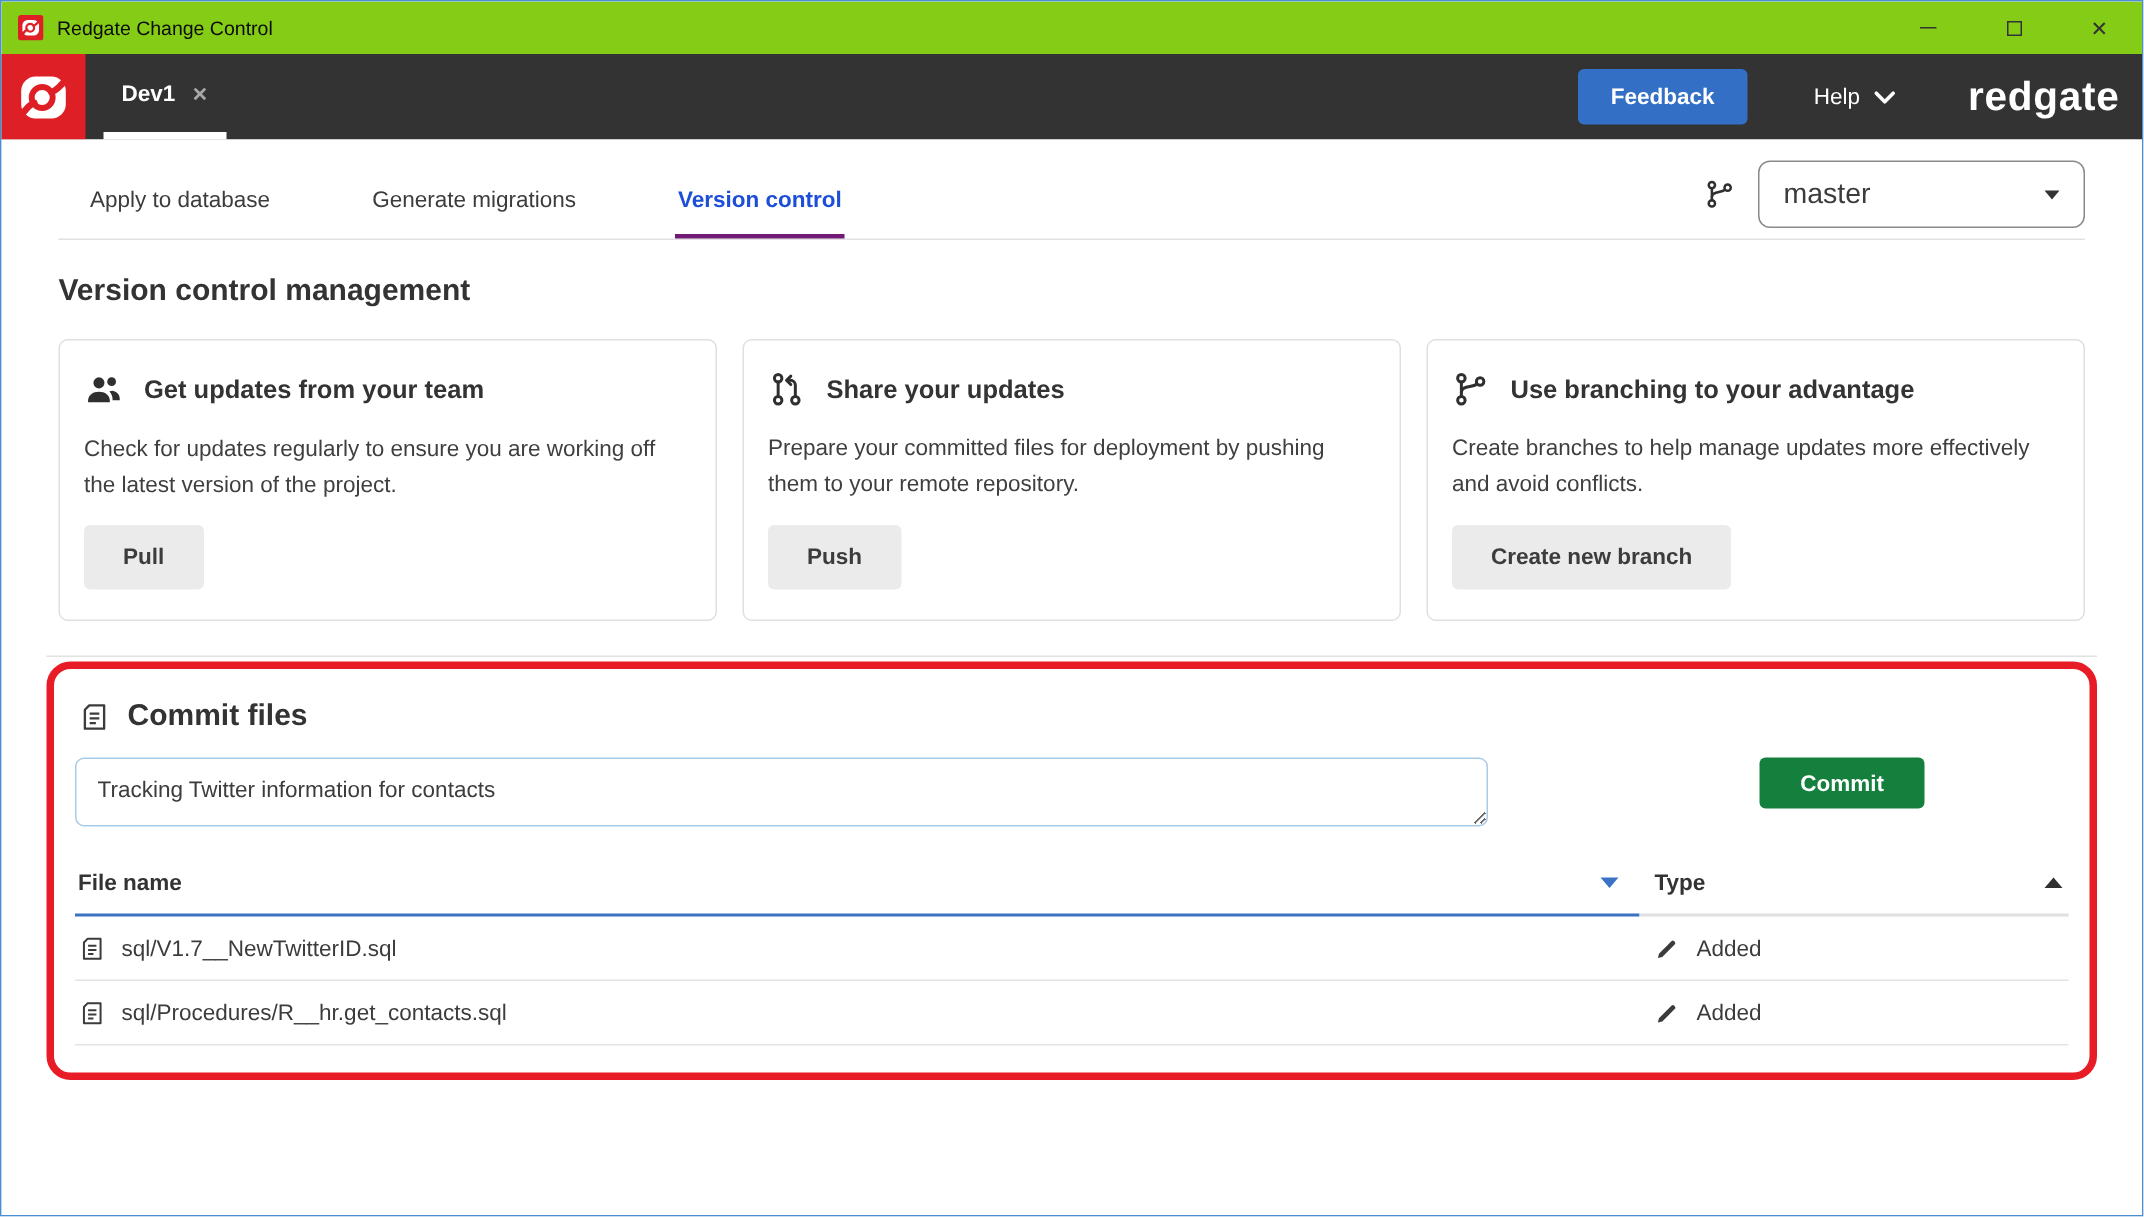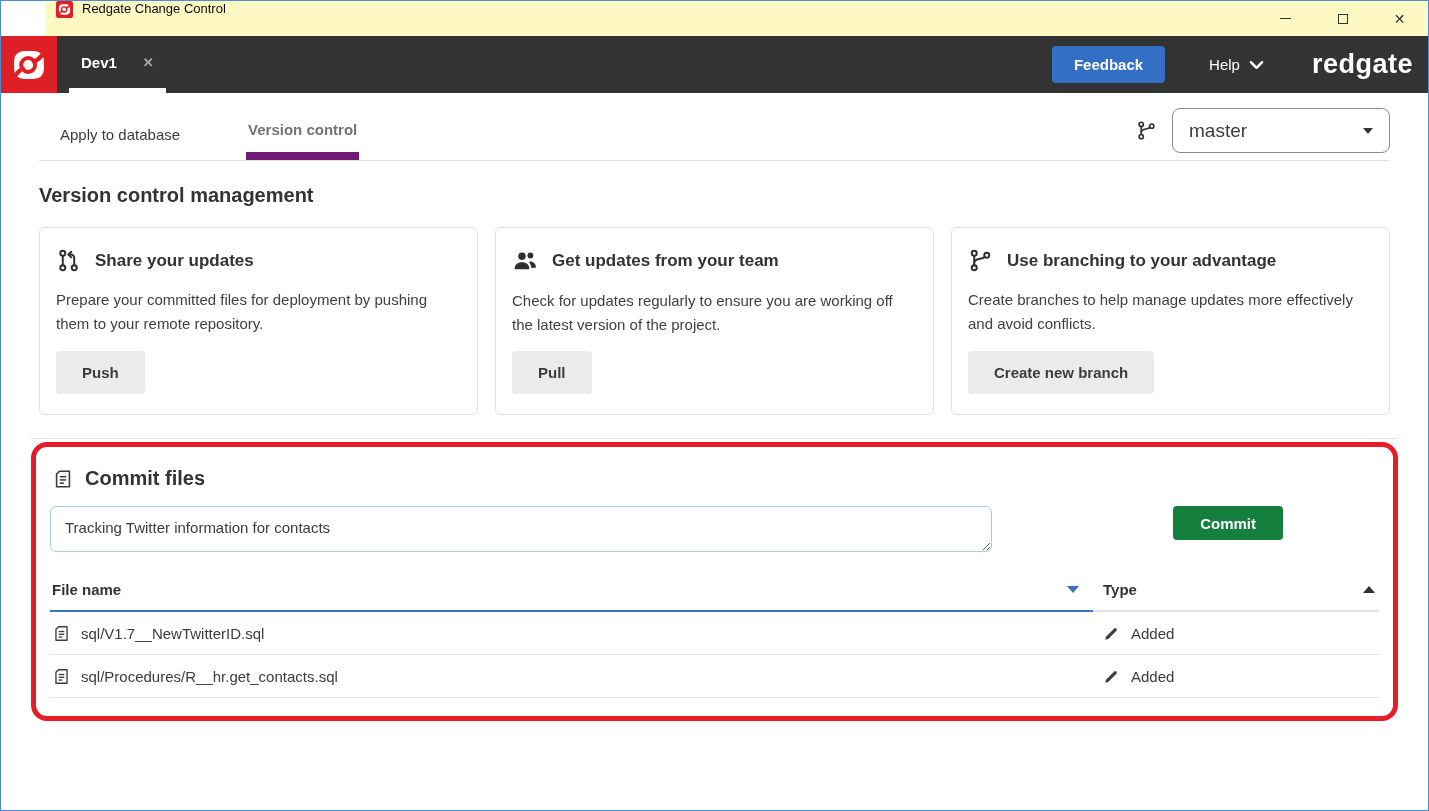--- a/index.html
+++ b/index.html
@@ -10,22 +10,22 @@
     width: 1429px; height: 811px;
     border: 1px solid #4a8ed6;
     background: #fff;
     display: flex; flex-direction: column;
     overflow: hidden;
   }
 
   
   .titlebar {
     flex: 0 0 35px;
-    display: flex; align-items: flex-start;
-    background: #fef9c3; padding-left: 11px; margin-left: 44px;
+    display: flex; align-items: center;
+    background: #84cc16; padding-left: 11px;
   }
   .titlebar-logo { width: 17px; height: 17px; margin-right: 9px; }
   .titlebar-title { font-size: 13px; color: #0b0b0b; }
   .window-controls { margin-left: auto; display: flex; height: 100%; }
   .win-btn { width: 57px; display: flex; align-items: center; justify-content: center; color: #333; cursor: default; }
   .glyph-min { display: block; width: 11px; border-top: 1px solid #333; }
   .glyph-max { display: block; width: 10px; height: 10px; border: 1px solid #333; }
   .glyph-close { font-size: 14px; color: #333; line-height: 1; }
 
   
@@ -33,21 +33,21 @@
     flex: 0 0 57px;
     background: #333333;
     display: flex; align-items: stretch;
   }
   .appbar-logo {
     width: 56px; background: #df1f26;
     display: flex; align-items: center; justify-content: center;
   }
   .project-tab {
     margin-left: 12px; padding: 0 12px;
-    display: flex; align-items: center; gap: 26px;
+    display: flex; align-items: center; gap: 11px;
     border-bottom: 5px solid #fff;
     color: #fff; font-weight: bold; font-size: 15px;
     cursor: default;
   }
   .tab-close { color: #a8a8a8; font-size: 13px; font-weight: bold; cursor: pointer; }
   .appbar-right { margin-left: auto; display: flex; align-items: center; }
   .feedback-btn {
     background: #336fc4; color: #fff; border: none; border-radius: 4px;
     font-family: inherit; font-size: 15px; font-weight: bold;
     padding: 10px 22px; margin-right: 44px; cursor: pointer;
@@ -63,21 +63,21 @@
     border-bottom: 1px solid #e2e2e2;
     margin-top: 14px;
     gap: 28px;
   }
   .nav-tab {
     font-size: 15px; color: #3c3c3c;
     padding: 14px 2px 17px;
     margin-right: 36px; cursor: pointer;
   }
   .nav-tab:first-child { margin-left: 19px; }
-  .nav-tab.active { font-weight: bold; color: #737373; border-bottom: 8px solid #701a75; padding-bottom: 14px; margin-bottom: 0; }
+  .nav-tab.active { font-weight: bold; color: #1d4ed8; border-bottom: 3px solid #701a75; padding-bottom: 14px; margin-bottom: 0; }
   .branch-ctl { margin-left: auto; display: flex; align-items: center; gap: 15px; margin-bottom: 7px; }
   .branch-select {
     width: 218px; height: 45px;
     border: 1px solid #8a8a8a; border-radius: 8px;
     display: flex; align-items: center; justify-content: space-between;
     padding: 0 16px; font-size: 19px; color: #3c3c3c; cursor: pointer; background: #fff;
   }
   .caret-down { width: 0; height: 0; border-left: 5px solid transparent; border-right: 5px solid transparent; border-top: 6px solid #333; }
 
   .page-heading { font-size: 20px; font-weight: bold; color: #333; margin: 23px 0 20px; }
@@ -203,37 +203,54 @@
         </span>
       </div>
       <span class="brand-wordmark">redgate</span>
     </div>
   </div>
 
   <div class="main">
 
     <div class="tabs-row">
       <span class="nav-tab">Apply to database</span>
+      <span class="nav-tab">Generate migrations</span>
       <span class="nav-tab active">Version control</span>
       <div class="branch-ctl">
         <span class="icon">
           <svg width="21" height="21" viewBox="0 0 24 24">
               <use href="#branch-glyph"></use>
             </svg>
         </span>
         <div class="branch-select">
           <span>master</span>
           <span class="caret-down"></span>
         </div>
       </div>
     </div>
 
     <div class="page-heading">Version control management</div>
 
     <div class="cards">
+
+      <div class="card">
+        <div class="card-head">
+          <span class="icon">
+            <svg width="26" height="26" viewBox="0 0 24 24" fill="#2f2f2f">
+              <circle cx="9.2" cy="7.6" r="3.4"></circle>
+              <path d="M2.5 18.6c0-3.4 3-5.5 6.7-5.5s6.7 2.1 6.7 5.5v.9H2.5z"></path>
+              <circle cx="17" cy="6.9" r="2.7"></circle>
+              <path d="M17.6 12.5c2.5.5 4.4 2.3 4.4 4.9v.9h-4.4c.1-2.1-.6-4-2-5.4.6-.3 1.3-.4 2-.4z"></path>
+            </svg>
+          </span>
+          <span>Get updates from your team</span>
+        </div>
+        <div class="card-desc">Check for updates regularly to ensure you are working off the latest version of the project.</div>
+        <button class="card-btn">Pull</button>
+      </div>
 
       <div class="card">
         <div class="card-head">
           <span class="icon">
             <svg width="25" height="25" viewBox="0 0 24 24" fill="none" stroke="#2f2f2f" stroke-width="1.9" stroke-linecap="round" stroke-linejoin="round">
               <circle cx="6.5" cy="5" r="2.4"></circle>
               <circle cx="6.5" cy="19" r="2.4"></circle>
               <line x1="6.5" y1="7.4" x2="6.5" y2="16.6"></line>
               <circle cx="17.5" cy="19" r="2.4"></circle>
               <path d="M17.5 16.6V9.5a3.2 3.2 0 0 0-3.2-3.2h-2"></path>
@@ -242,36 +259,20 @@
           </span>
           <span>Share your updates</span>
         </div>
         <div class="card-desc">Prepare your committed files for deployment by pushing them to your remote repository.</div>
         <button class="card-btn">Push</button>
       </div>
 
       <div class="card">
         <div class="card-head">
           <span class="icon">
-            <svg width="26" height="26" viewBox="0 0 24 24" fill="#2f2f2f">
-              <circle cx="9.2" cy="7.6" r="3.4"></circle>
-              <path d="M2.5 18.6c0-3.4 3-5.5 6.7-5.5s6.7 2.1 6.7 5.5v.9H2.5z"></path>
-              <circle cx="17" cy="6.9" r="2.7"></circle>
-              <path d="M17.6 12.5c2.5.5 4.4 2.3 4.4 4.9v.9h-4.4c.1-2.1-.6-4-2-5.4.6-.3 1.3-.4 2-.4z"></path>
-            </svg>
-          </span>
-          <span>Get updates from your team</span>
-        </div>
-        <div class="card-desc">Check for updates regularly to ensure you are working off the latest version of the project.</div>
-        <button class="card-btn">Pull</button>
-      </div>
-
-      <div class="card">
-        <div class="card-head">
-          <span class="icon">
             <svg width="25" height="25" viewBox="0 0 24 24">
                 <use href="#branch-glyph"></use>
               </svg>
           </span>
           <span>Use branching to your advantage</span>
         </div>
         <div class="card-desc">Create branches to help manage updates more effectively and avoid conflicts.</div>
         <button class="card-btn">Create new branch</button>
       </div>
 

